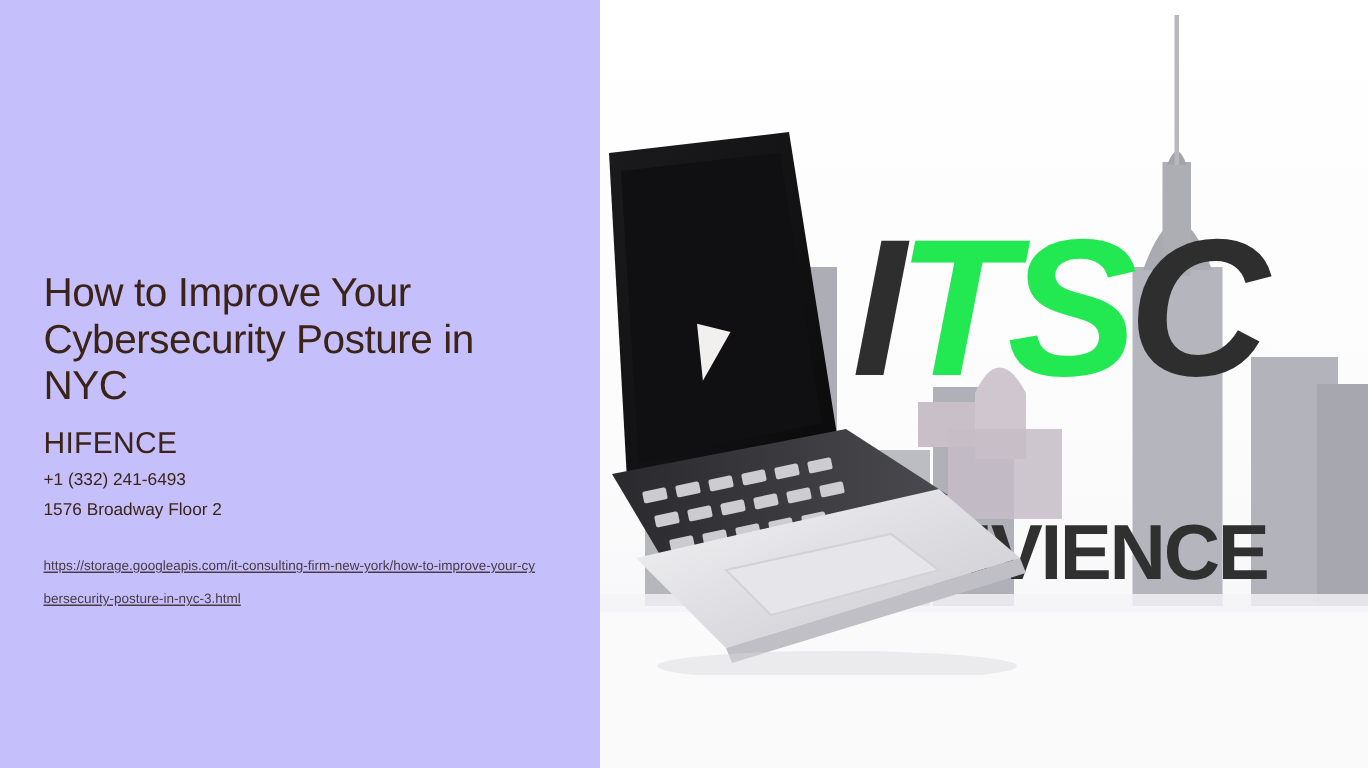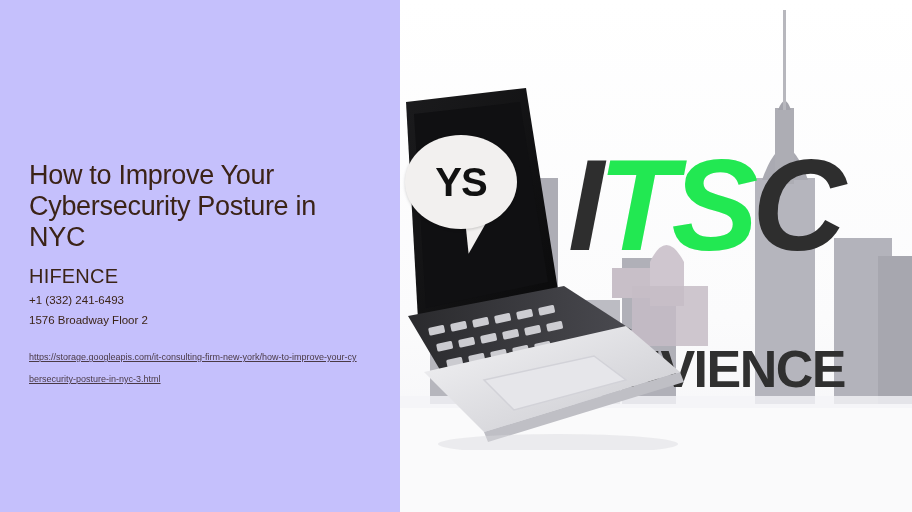--- a/index.html
+++ b/index.html
@@ -20,21 +20,21 @@
   
   .left-panel {
     position:relative;
     width:400px; height:512px;
     background:#c5c0fc;
     flex:0 0 400px;
   }
   .left-inner {
     position:absolute;
     left:29px;
-    top:160px;
+    top:180px;
     width:350px;
   }
   .headline {
     font-size:27px;
     line-height:31px;
     font-weight:400;
     color:#3b2317;
     letter-spacing:-0.3px;
     margin:0 0 14px 0;
   }
@@ -243,18 +243,15 @@
       <path d="M36 292 L238 246 L292 292 L96 352 Z" fill="url(#baseG)"></path>
 
       <path d="M96 300 L206 276 L238 300 L126 330 Z" fill="#e6e6ea" stroke="#d2d2d8" stroke-width="1.5"></path>
 
       <path d="M96 352 L292 292 L296 302 L100 362 Z" fill="#bfbfc5"></path>
 
       <ellipse cx="170" cy="364" rx="120" ry="10" fill="#d9d9de" opacity=".45"></ellipse>
     </svg>
 
     <div class="bubble-tail"></div>
-    <div class="bubble">
-      <span class="bubble-text">YS</span>
-    </div>
 
   </div>
 </div>
 
 </body></html>

